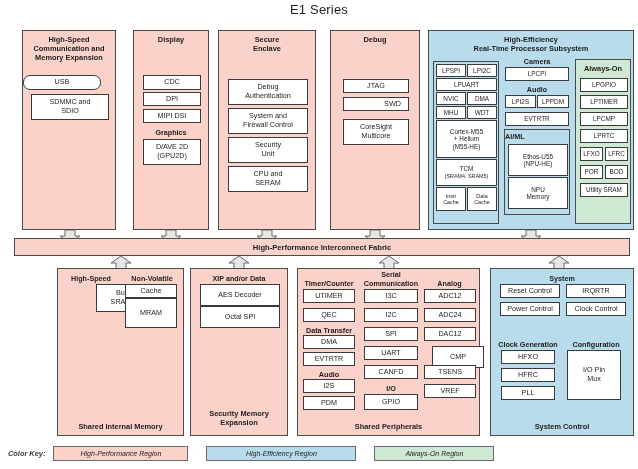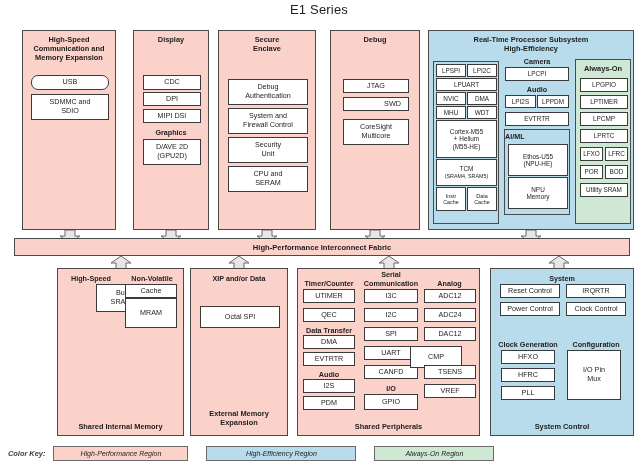--- a/index.html
+++ b/index.html
@@ -46,21 +46,21 @@
 <div id="root">
 
   <div class="title">E1 Series</div>
 
   <div class="panel" style="left:22px;top:30px;width:94px;height:200px;">
     <div class="ptitle">
       <div>High-Speed</div>
       <div>Communication and</div>
       <div>Memory Expansion</div>
     </div>
-    <div class="box" style="position:absolute;left:8px;top:44px;width:78px;height:15px;border-radius:7px;">
+    <div class="box" style="position:absolute;left:0;top:44px;width:78px;height:15px;border-radius:7px;">
       <span>USB</span>
     </div>
     <div class="box" style="position:absolute;left:8px;top:63px;width:78px;height:26px;">
       <span>SDMMC and</span>
       <span>SDIO</span>
     </div>
   </div>
 
   <div class="panel" style="left:133px;top:30px;width:76px;height:200px;">
     <div class="ptitle">Display</div>
@@ -112,22 +112,22 @@
       <span>SWD</span>
     </div>
     <div class="box" style="position:absolute;left:12px;top:88px;width:66px;height:26px;">
       <span>CoreSight</span>
       <span>Multicore</span>
     </div>
   </div>
 
   <div class="panel blue" style="left:428px;top:30px;width:206px;height:200px;">
     <div class="ptitle">
+      <div>High-Efficiency</div>
       <div>Real-Time Processor Subsystem</div>
-      <div>High-Efficiency</div>
     </div>
 
     <div class="subbox blue" style="left:4px;top:30px;width:66px;height:163px;">
       <div class="box tiny" style="position:absolute;left:2px;top:2px;width:30px;height:13px;">
         <span>LPSPI</span>
       </div>
       <div class="box tiny" style="position:absolute;left:33px;top:2px;width:30px;height:13px;">
         <span>LPI2C</span>
       </div>
       <div class="box tiny" style="position:absolute;left:2px;top:16px;width:61px;height:13px;">
@@ -287,25 +287,28 @@
       <span>Cache</span>
     </div>
     <div class="box" style="position:absolute;left:67px;top:29px;width:52px;height:30px;">
       <span>MRAM</span>
     </div>
     <div class="pfoot">Shared Internal Memory</div>
   </div>
 
   <div class="panel" style="left:190px;top:268px;width:98px;height:168px;">
     <div class="grp" style="position:absolute;left:0;top:3px;width:100%;">XIP and/or Data</div>
+    <div class="box" style="position:absolute;left:9px;top:15px;width:80px;height:22px;">
+      <span>AES Decoder</span>
+    </div>
     <div class="box" style="position:absolute;left:9px;top:37px;width:80px;height:22px;">
       <span>Octal SPI</span>
     </div>
     <div class="pfoot" style="bottom:8px;">
-      <div>External Memory</div>
+      <div>Security Memory</div>
       <div>Expansion</div>
     </div>
   </div>
 
   <div class="panel" style="left:297px;top:268px;width:183px;height:168px;">
 
     <div class="grp" style="position:absolute;left:2px;top:8px;width:58px;">Timer/Counter</div>
     <div class="box" style="position:absolute;left:5px;top:20px;width:52px;height:14px;">
       <span>UTIMER</span>
     </div>
@@ -354,21 +357,21 @@
     <div class="grp" style="position:absolute;left:124px;top:8px;width:55px;">Analog</div>
     <div class="box" style="position:absolute;left:126px;top:20px;width:52px;height:14px;">
       <span>ADC12</span>
     </div>
     <div class="box" style="position:absolute;left:126px;top:39px;width:52px;height:14px;">
       <span>ADC24</span>
     </div>
     <div class="box" style="position:absolute;left:126px;top:58px;width:52px;height:14px;">
       <span>DAC12</span>
     </div>
-    <div class="box" style="position:absolute;left:112px;top:77px;width:52px;height:22px;">
+    <div class="box" style="position:absolute;left:134px;top:77px;width:52px;height:22px;">
       <span>CMP</span>
     </div>
     <div class="box" style="position:absolute;left:126px;top:96px;width:52px;height:14px;">
       <span>TSENS</span>
     </div>
     <div class="box" style="position:absolute;left:126px;top:115px;width:52px;height:14px;">
       <span>VREF</span>
     </div>
 
     <div class="pfoot">Shared Peripherals</div>

